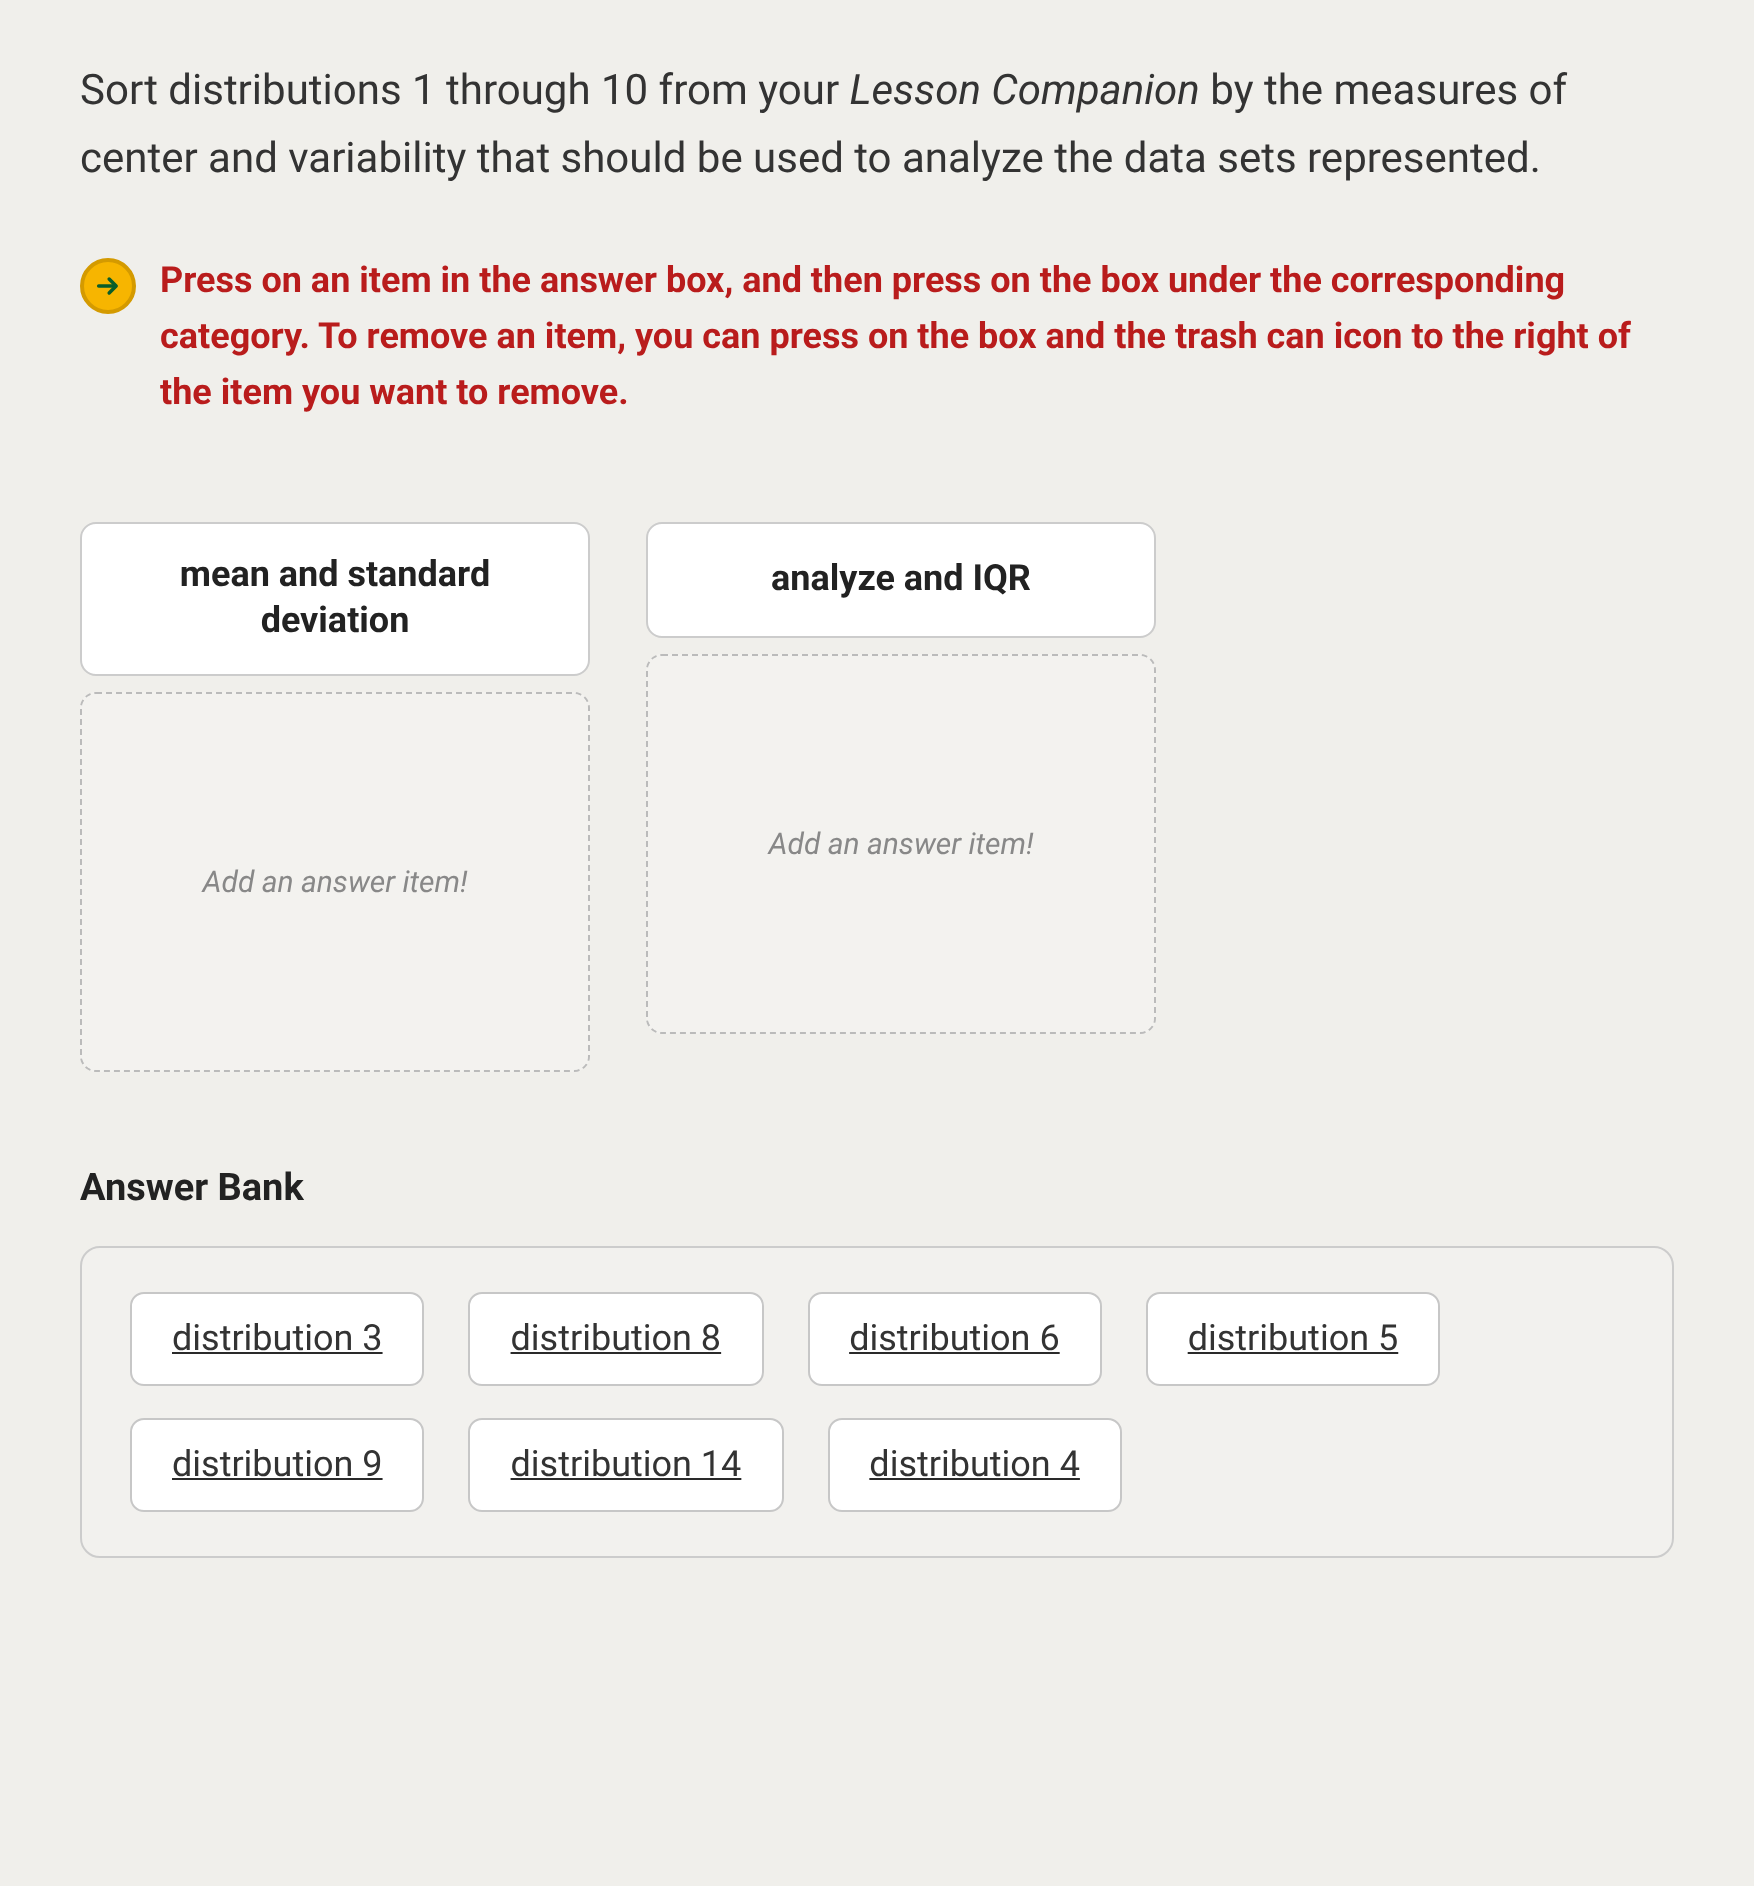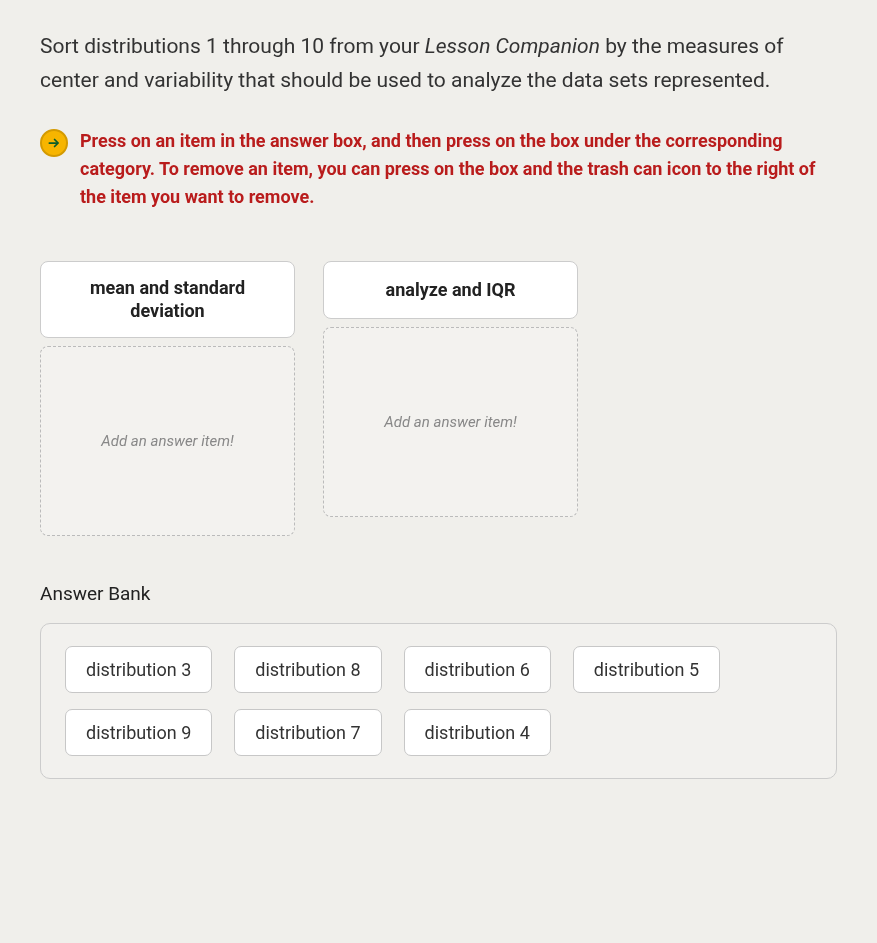--- a/index.html
+++ b/index.html
@@ -73,34 +73,35 @@
       justify-content: center;
       background: rgba(255,255,255,0.2);
     }
     .drop-placeholder {
       font-style: italic;
       font-size: 15px;
       color: #888;
     }
     .answer-bank-title {
       font-size: 19px;
-      font-weight: 400;
+      font-weight: 700;
       color: #222;
       margin-bottom: 18px;
     }
     .answer-bank {
       border: 1px solid #ccc;
       border-radius: 10px;
       padding: 22px 24px;
       background: rgba(255,255,255,0.15);
     }
     .bank-items {
       display: flex;
       flex-wrap: wrap;
       gap: 16px 22px;
+      text-decoration: underline;
     }
     .bank-item {
       background: #fff;
       border: 1px solid #c7c7c7;
       border-radius: 7px;
       padding: 12px 20px;
       font-size: 18px;
       color: #333;
       cursor: pointer;
       user-select: none;
@@ -140,16 +141,16 @@
 
 <div class="answer-bank-title">Answer Bank</div>
 
 <div class="answer-bank">
   <div class="bank-items">
     <div class="bank-item">distribution 3</div>
     <div class="bank-item">distribution 8</div>
     <div class="bank-item">distribution 6</div>
     <div class="bank-item">distribution 5</div>
     <div class="bank-item">distribution 9</div>
-    <div class="bank-item">distribution 7</div>
+    <div class="bank-item">distribution 14</div>
     <div class="bank-item">distribution 4</div>
   </div>
 </div>
 
 </body></html>

